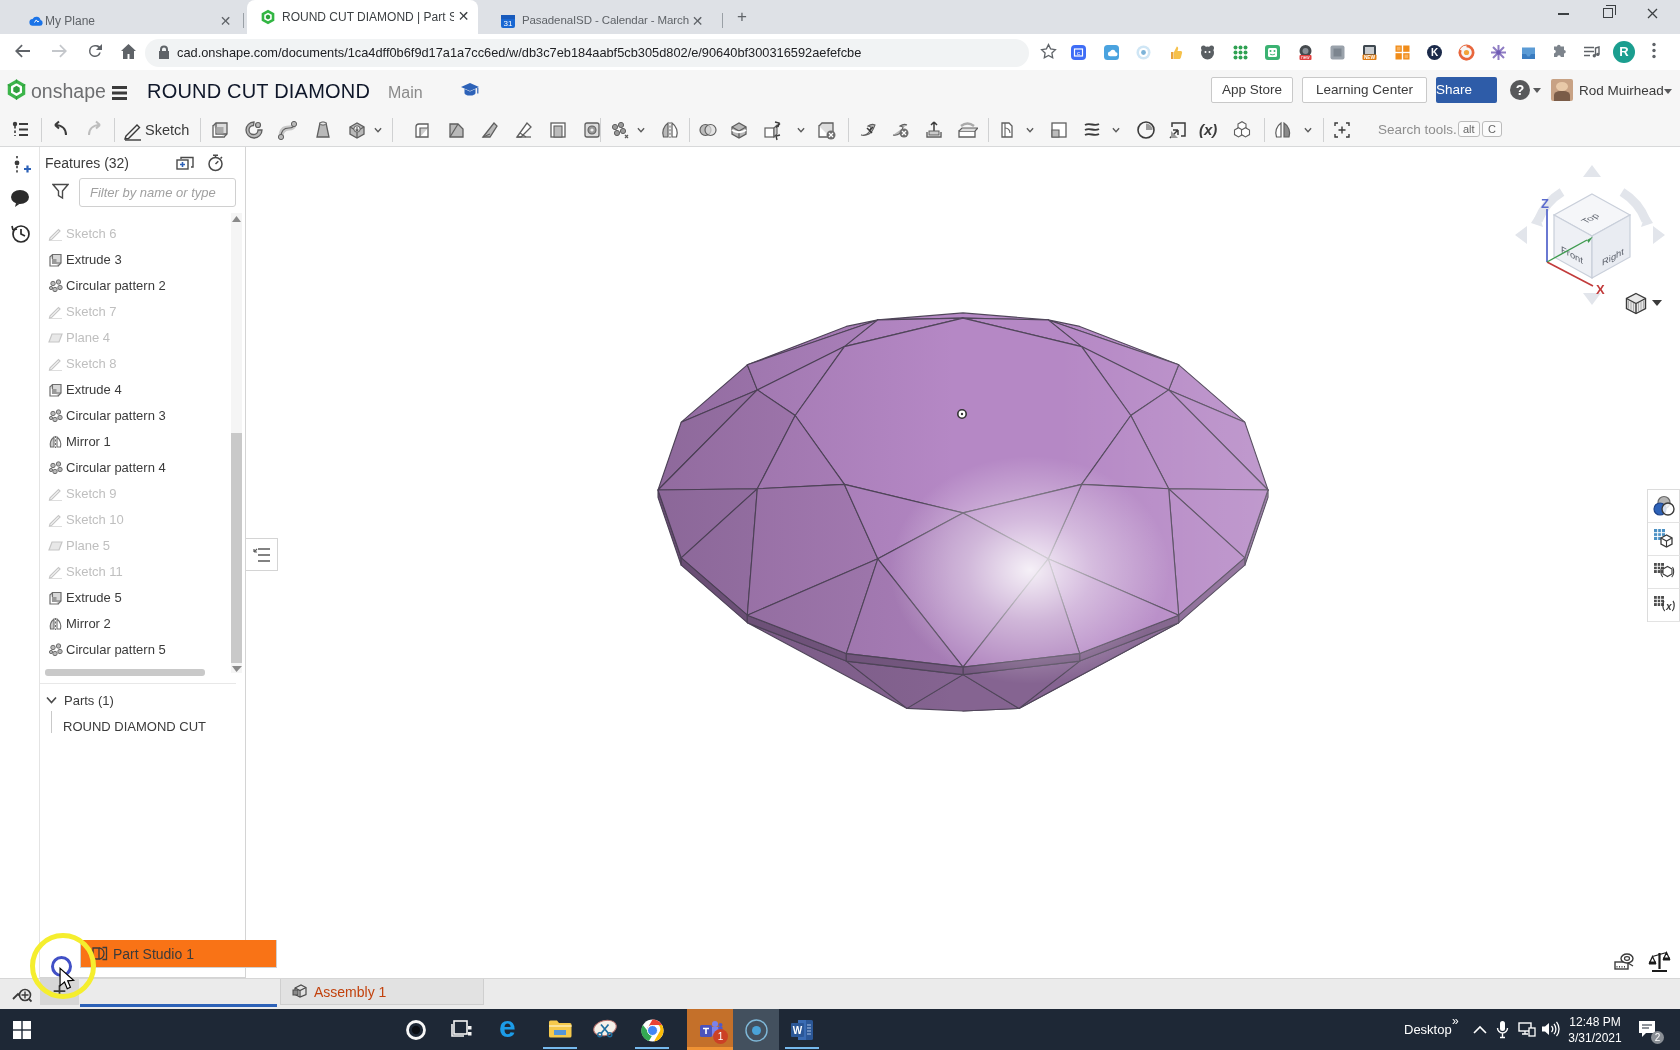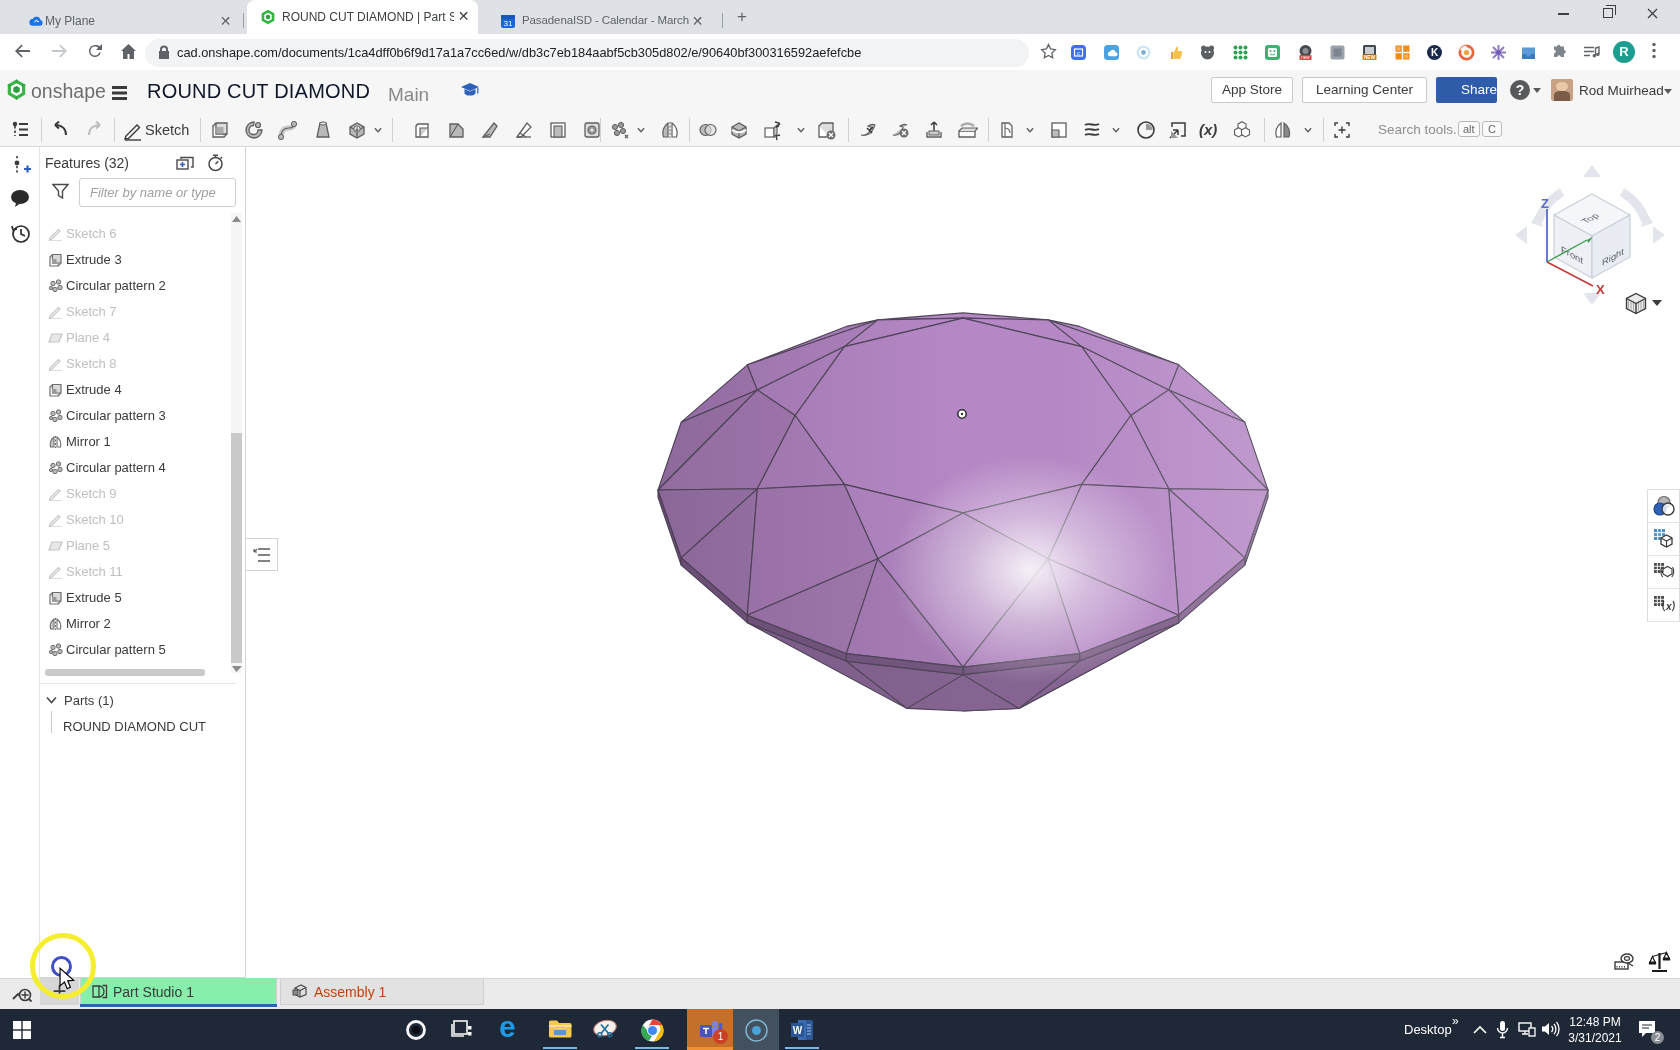--- a/index.html
+++ b/index.html
@@ -18,23 +18,23 @@
 #urltext{position:absolute;left:177px;top:11px;font-size:12.8px;color:#202124}
 .ext{position:absolute;top:10px;width:17px;height:17px}
 #winctl{position:absolute;right:0;top:0;width:132px;height:30px;color:#3c4043}
 
 #osheader{position:absolute;left:0;top:70px;width:1680px;height:42px;background:#f6f6f6}
 #ostoolbar{position:absolute;left:0;top:112px;width:1680px;height:35px;background:#f6f6f6;border-bottom:1px solid #d8d9da}
 .tsep{position:absolute;top:6px;width:1px;height:24px;background:#d0d1d2}
 .ticon{position:absolute;top:7px}
 .chev{position:absolute;top:14px;width:8px;height:8px}
 #doctitle{position:absolute;left:147px;top:10px;font-size:20px;font-weight:normal;color:#0f172a;letter-spacing:.2px}
-#mainlbl{position:absolute;left:388px;top:14px;font-size:19px;color:#8a8a8a}
+#mainlbl{position:absolute;left:388px;top:14px;font-size:16px;color:#8a8a8a}
 .hbtn{position:absolute;top:7px;height:26px;border:1px solid #c9c9c9;border-radius:2px;background:#fff;font-size:13.5px;color:#3b3b3b;text-align:center}
-#sharebtn{position:absolute;left:1436px;top:7px;width:61px;height:26px;background:#2e5ca8;border-radius:2px;color:#fff;font-size:13.5px;text-align:right;line-height:26px}
+#sharebtn{position:absolute;left:1436px;top:7px;width:61px;height:26px;background:#2e5ca8;border-radius:2px;color:#fff;font-size:13.5px;text-align:left;line-height:26px}
 
 #lsidebar{position:absolute;left:0;top:147px;width:40px;height:831px;background:#fff;border-right:1px solid #e4e4e4}
 #fpanel{position:absolute;left:40px;top:147px;width:206px;height:831px;background:#fff;border-right:1px solid #d4d4d4;border-bottom:1px solid #d4d4d4}
 #fhead{position:absolute;left:5px;top:8px;font-size:14px;color:#3b3b3b}
 #filterbox{position:absolute;left:39px;top:31px;width:157px;height:29px;border:1px solid #d0d0d0;border-radius:3px;background:#fff}
 #filterbox span{position:absolute;left:10px;top:6px;font-style:italic;font-size:13px;color:#a0a0a0}
 .frow{position:absolute;left:0;width:186px;height:26px;font-size:13px;color:#3b3b3b}
 .frow.dis{color:#bfbfbf}
 .frow .fic{position:absolute;left:8px;top:5px;width:15px;height:15px}
 .frow .ftx{position:absolute;left:26px;top:5px;white-space:nowrap}
@@ -43,21 +43,21 @@
 #partshead{position:absolute;left:24px;font-size:13px;color:#3b3b3b}
 #partitem{position:absolute;left:23px;font-size:13px;color:#3b3b3b}
 
 #collapsetab{position:absolute;left:246px;top:538px;width:32px;height:33px;background:#fff;border:1px solid #d4d4d4;border-left:none}
 
 #rpanel{position:absolute;left:1647px;top:489px;width:33px;height:133px;background:#fff;border:1px solid #dcdcdc}
 .rcell{position:absolute;left:0;width:32px;height:33px;border-bottom:1px solid #e3e3e3}
 
 #dtabbar{position:absolute;left:0;top:978px;width:1680px;height:31px;background:#ebebeb;border-top:1px solid #d6d6d6}
 #plustab{position:absolute;left:40px;top:979px;width:39px;height:26px;background:#d7d7d7;color:#3b3b3b;font-size:24px;text-align:center;line-height:24px}
-#pstab{position:absolute;left:80px;top:978px;width:197px;height:28px;background:#86efac;border:1px solid #d0d0d0;border-top:none}
+#pstab{position:absolute;left:80px;top:940px;width:197px;height:28px;background:#f97316;border:1px solid #d0d0d0;border-top:none}
 #pstab .lbl{position:absolute;left:32px;top:6px;font-size:14px;color:#3b3b3b}
 #psunder{position:absolute;left:80px;top:1004px;width:197px;height:3px;background:#2d62b8}
 #astab{position:absolute;left:280px;top:979px;width:204px;height:26px;background:#e2e2e2;border:1px solid #cfcfcf;border-top:none}
 #astab .lbl{position:absolute;left:33px;top:5px;font-size:14px;color:#c2410c}
 
 #taskbar{position:absolute;left:0;top:1009px;width:1680px;height:41px;background:#1e2836}
 #tsearch{position:absolute;left:48px;top:2px;width:344px;height:39px;background:#f0f0f0;border:1px solid #9a9a9a;border-bottom:none}
 #tsearch span{position:absolute;left:41px;top:10px;font-size:14px;color:#3c3c3c}
 .tbicon{position:absolute;top:0px;width:46px;height:41px}
 .tbunder{position:absolute;top:38px;height:2px;background:#76b9ed}

